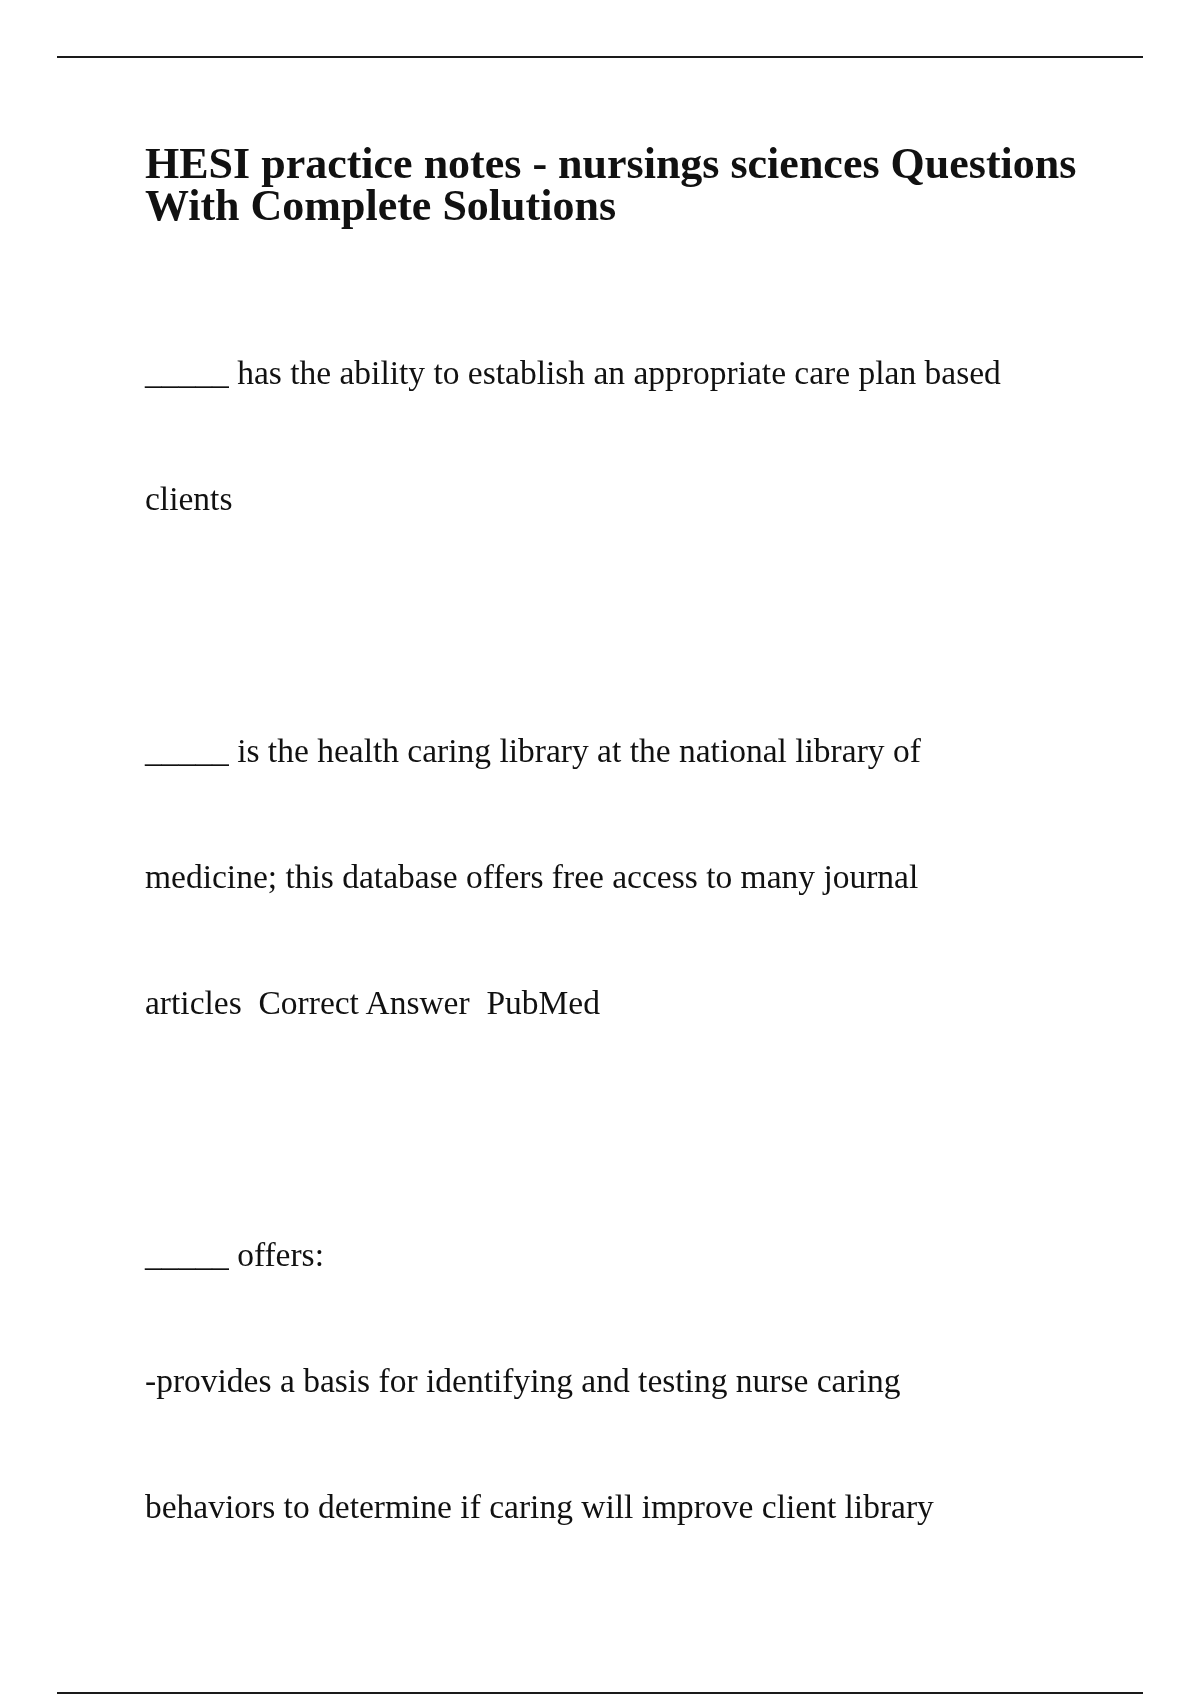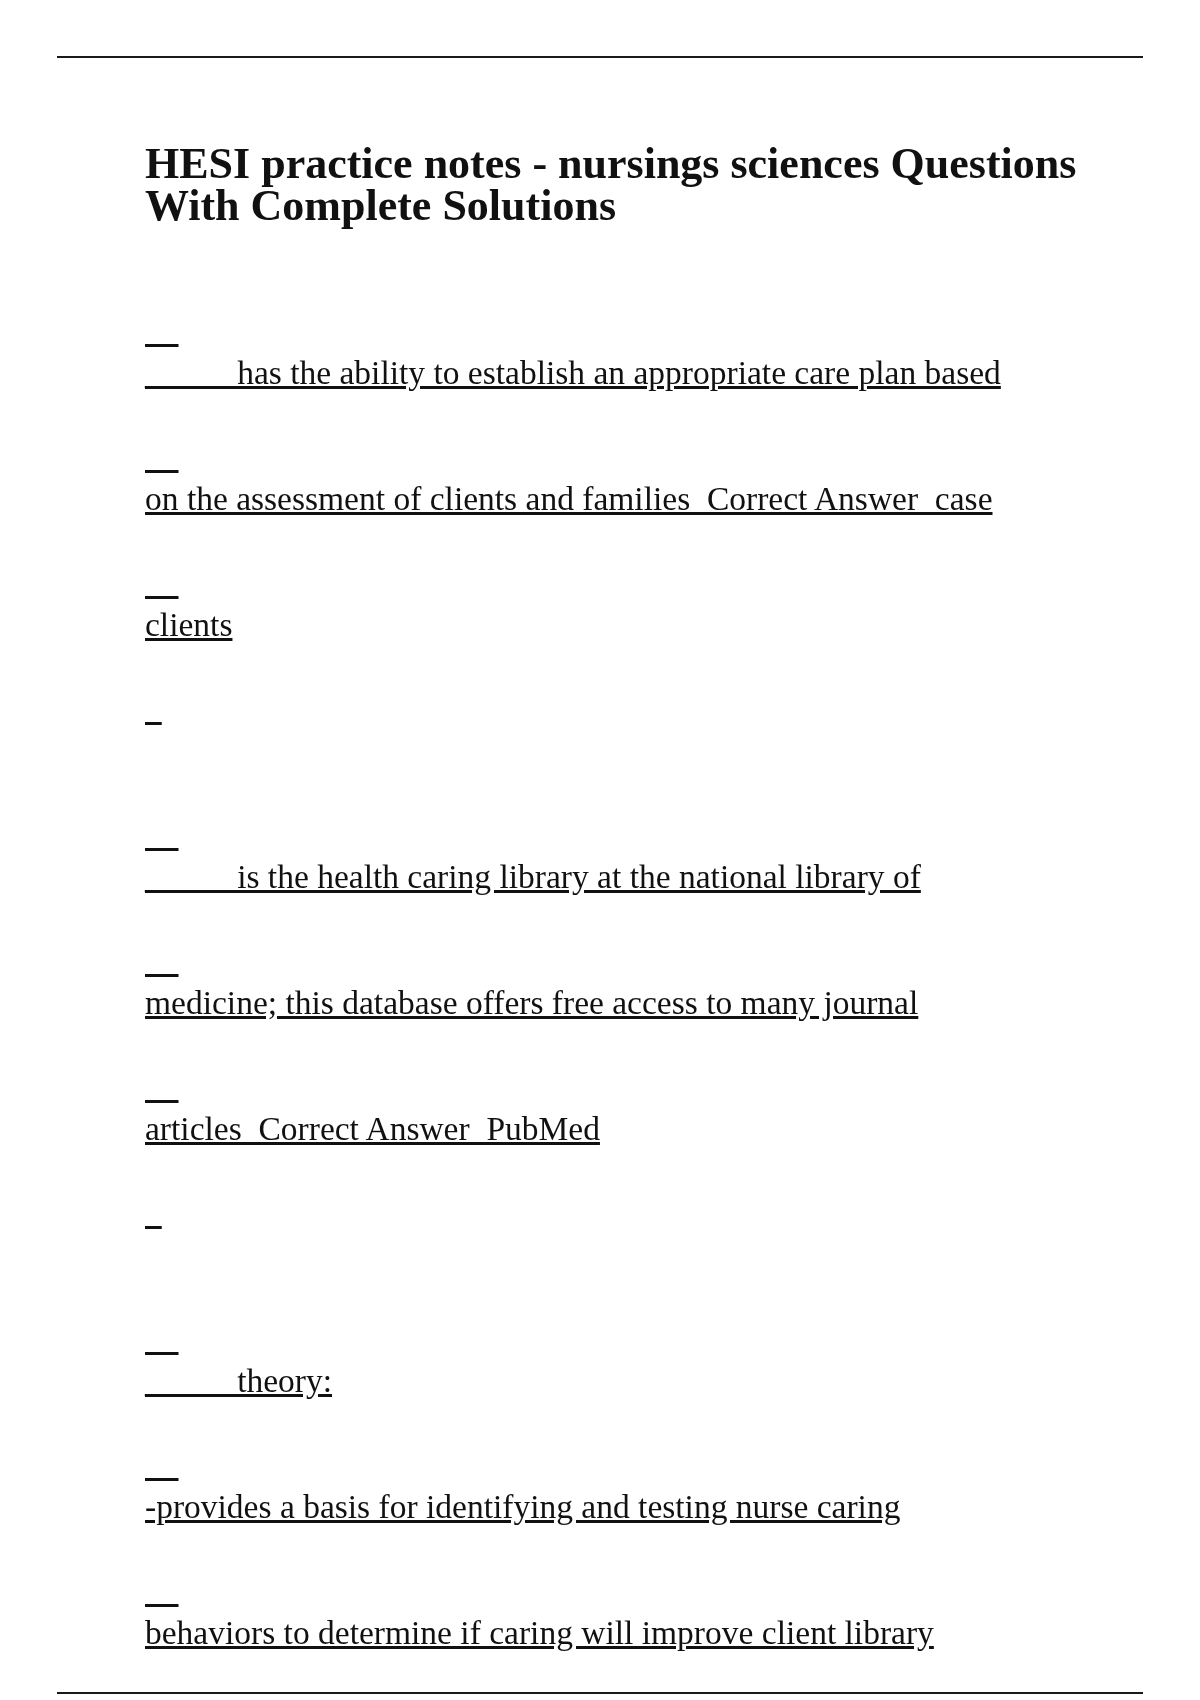--- a/index.html
+++ b/index.html
@@ -3,45 +3,44 @@
 <meta charset="utf-8">
 <style>
   html, body { margin: 0; padding: 0; background: #ffffff; }
   body { width: 1200px; height: 1700px; position: relative; overflow: hidden;
          font-family: "Liberation Serif", "DejaVu Serif", serif; color: #111; }
   .rule { position: absolute; left: 57px; width: 1086px; height: 2px; background: #1a1a1a; }
   .rule.top { top: 56px; }
   .rule.bottom { top: 1692px; }
   .content { position: absolute; left: 145px; top: 143px; width: 950px; }
   .title { font-weight: bold; font-size: 44px; line-height: 42px; margin: 0 0 41px 0; }
-  .qa { font-size: 33.5px; line-height: 42px; margin: 0 0 42px 0; white-space: pre-wrap; text-decoration: underline; }
+  .qa { font-size: 33.5px; line-height: 42px; margin: 0 0 42px 0; white-space: pre-wrap; }
   .line { display: block; }
 </style>
 </head>
 <body>
 
 <div class="rule top"></div>
 
 <div class="content">
   <div class="title">HESI practice notes - nursings sciences Questions With Complete Solutions</div>
 
   <div class="qa">
     <span class="line">_____ has the ability to establish an appropriate care plan based</span>
-    <span class="line">on the assessment of clients and families  Correct Answer  case</span>
     <span class="line">clients</span>
   </div>
 
   <div class="qa">
     <span class="line">_____ is the health caring library at the national library of</span>
     <span class="line">medicine; this database offers free access to many journal</span>
     <span class="line">articles  Correct Answer  PubMed</span>
   </div>
 
   <div class="qa">
-    <span class="line">_____ theory:</span>
+    <span class="line">_____ offers:</span>
     <span class="line">-provides a basis for identifying and testing nurse caring</span>
     <span class="line">behaviors to determine if caring will improve client library</span>
     
     
     
     
     
     
     
     

